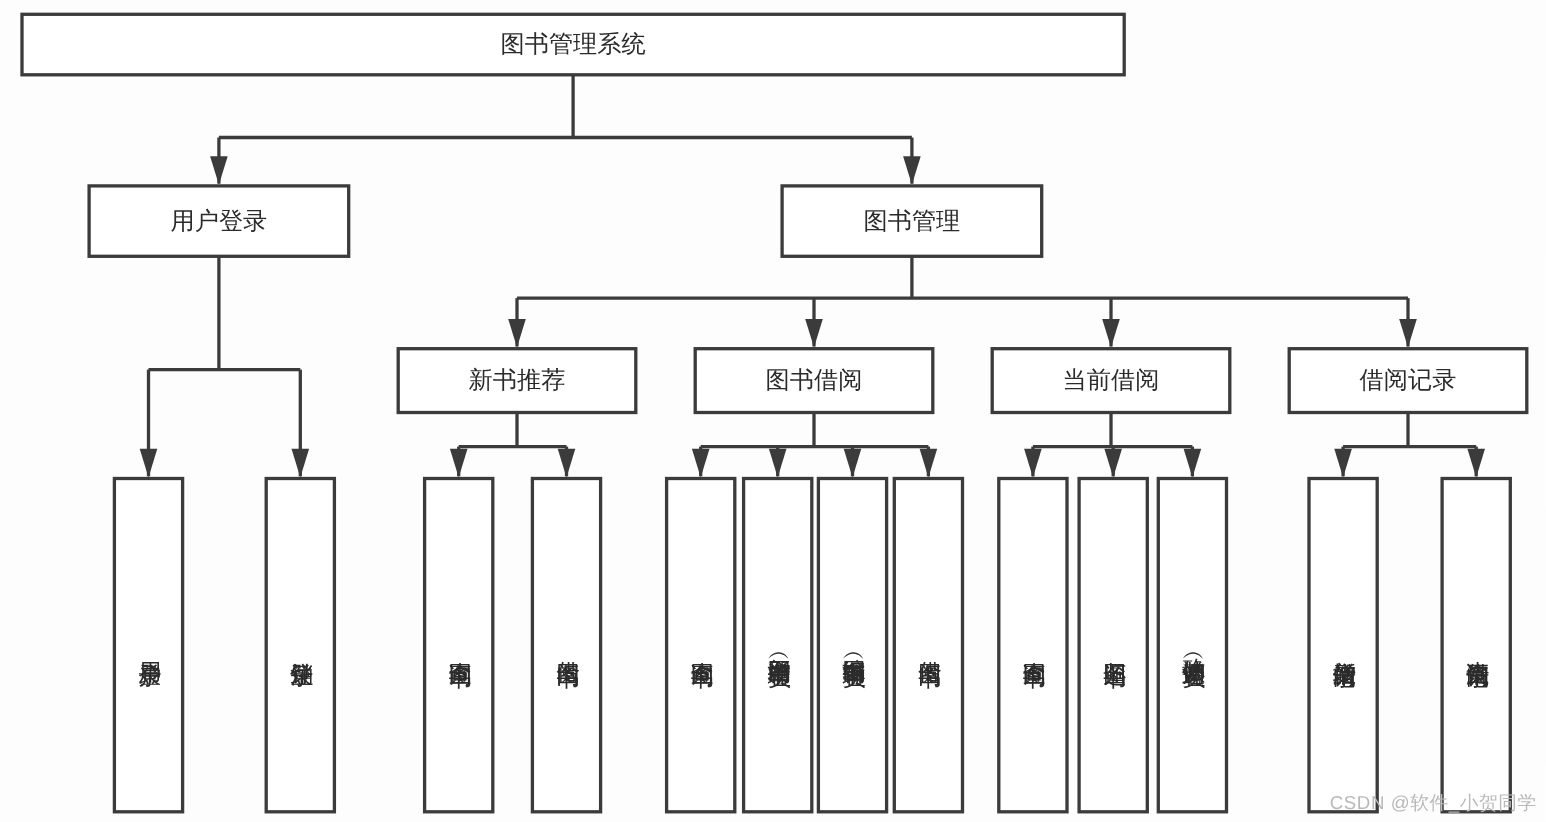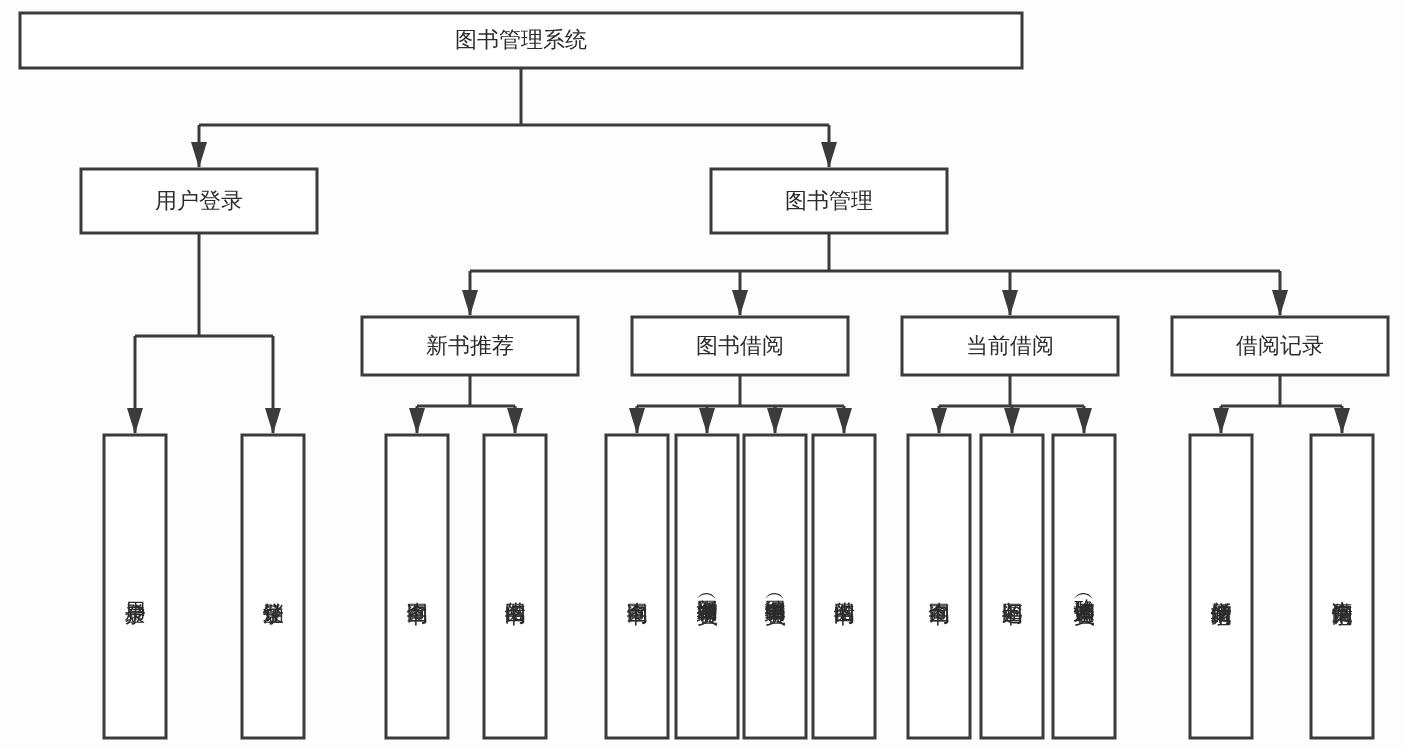--- a/index.html
+++ b/index.html
@@ -208,13 +208,14 @@
       <div class="vertical-label" style="left: 606px; top: 435px; width: 62px; height: 303px; display: flex; align-items: center; justify-content: center;">查询图书</div>
       <div class="vertical-label" style="left: 676px; top: 435px; width: 62px; height: 303px; display: flex; align-items: center; justify-content: center;">新增图书（管理员）</div>
       <div class="vertical-label" style="left: 744px; top: 435px; width: 62px; height: 303px; display: flex; align-items: center; justify-content: center;">编辑图书（管理员）</div>
       <div class="vertical-label" style="left: 813px; top: 435px; width: 62px; height: 303px; display: flex; align-items: center; justify-content: center;">借阅图书</div>
       <div class="vertical-label" style="left: 908px; top: 435px; width: 62px; height: 303px; display: flex; align-items: center; justify-content: center;">查询图书</div>
       <div class="vertical-label" style="left: 981px; top: 435px; width: 62px; height: 303px; display: flex; align-items: center; justify-content: center;">归还图书</div>
       <div class="vertical-label" style="left: 1053px; top: 435px; width: 62px; height: 303px; display: flex; align-items: center; justify-content: center;">确认归还（管理员）</div>
       <div class="vertical-label" style="left: 1190px; top: 435px; width: 62px; height: 303px; display: flex; align-items: center; justify-content: center;">新增借阅记录</div>
       <div class="vertical-label" style="left: 1311px; top: 435px; width: 62px; height: 303px; display: flex; align-items: center; justify-content: center;">查询借阅记录</div>
     </div>
+  <div class="watermark">CSDN @软件_小贺同学</div>
 </div>
 
 </body></html>

